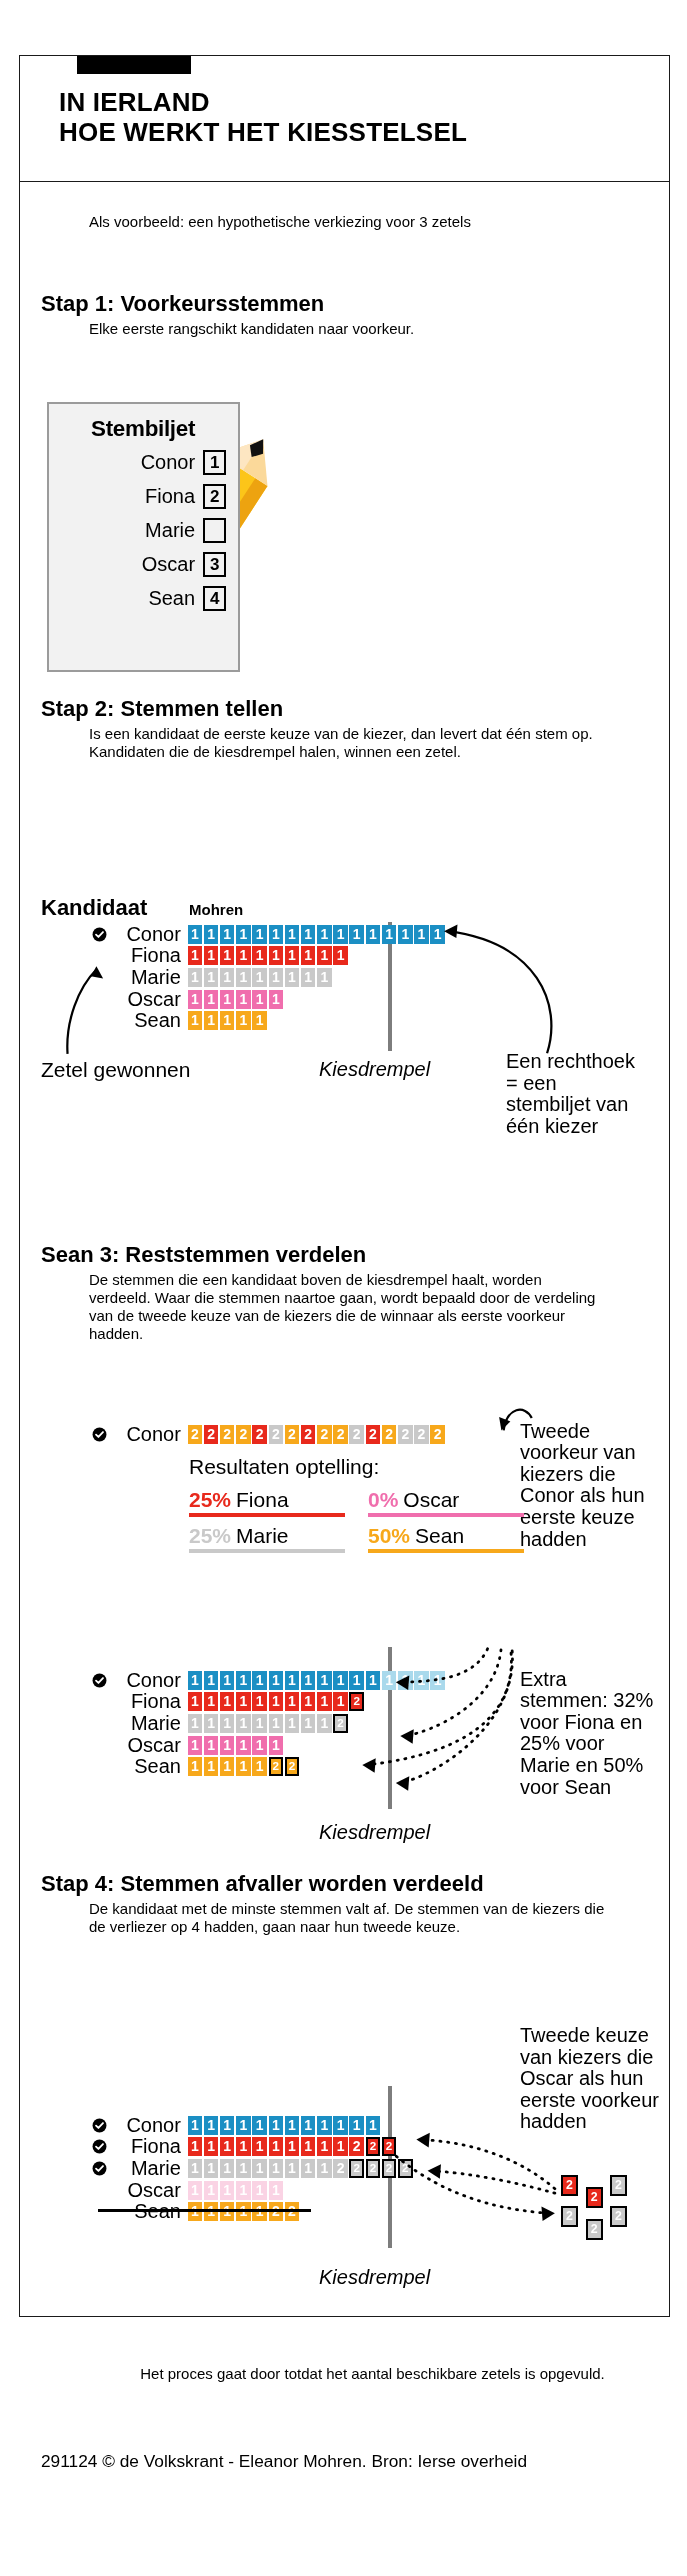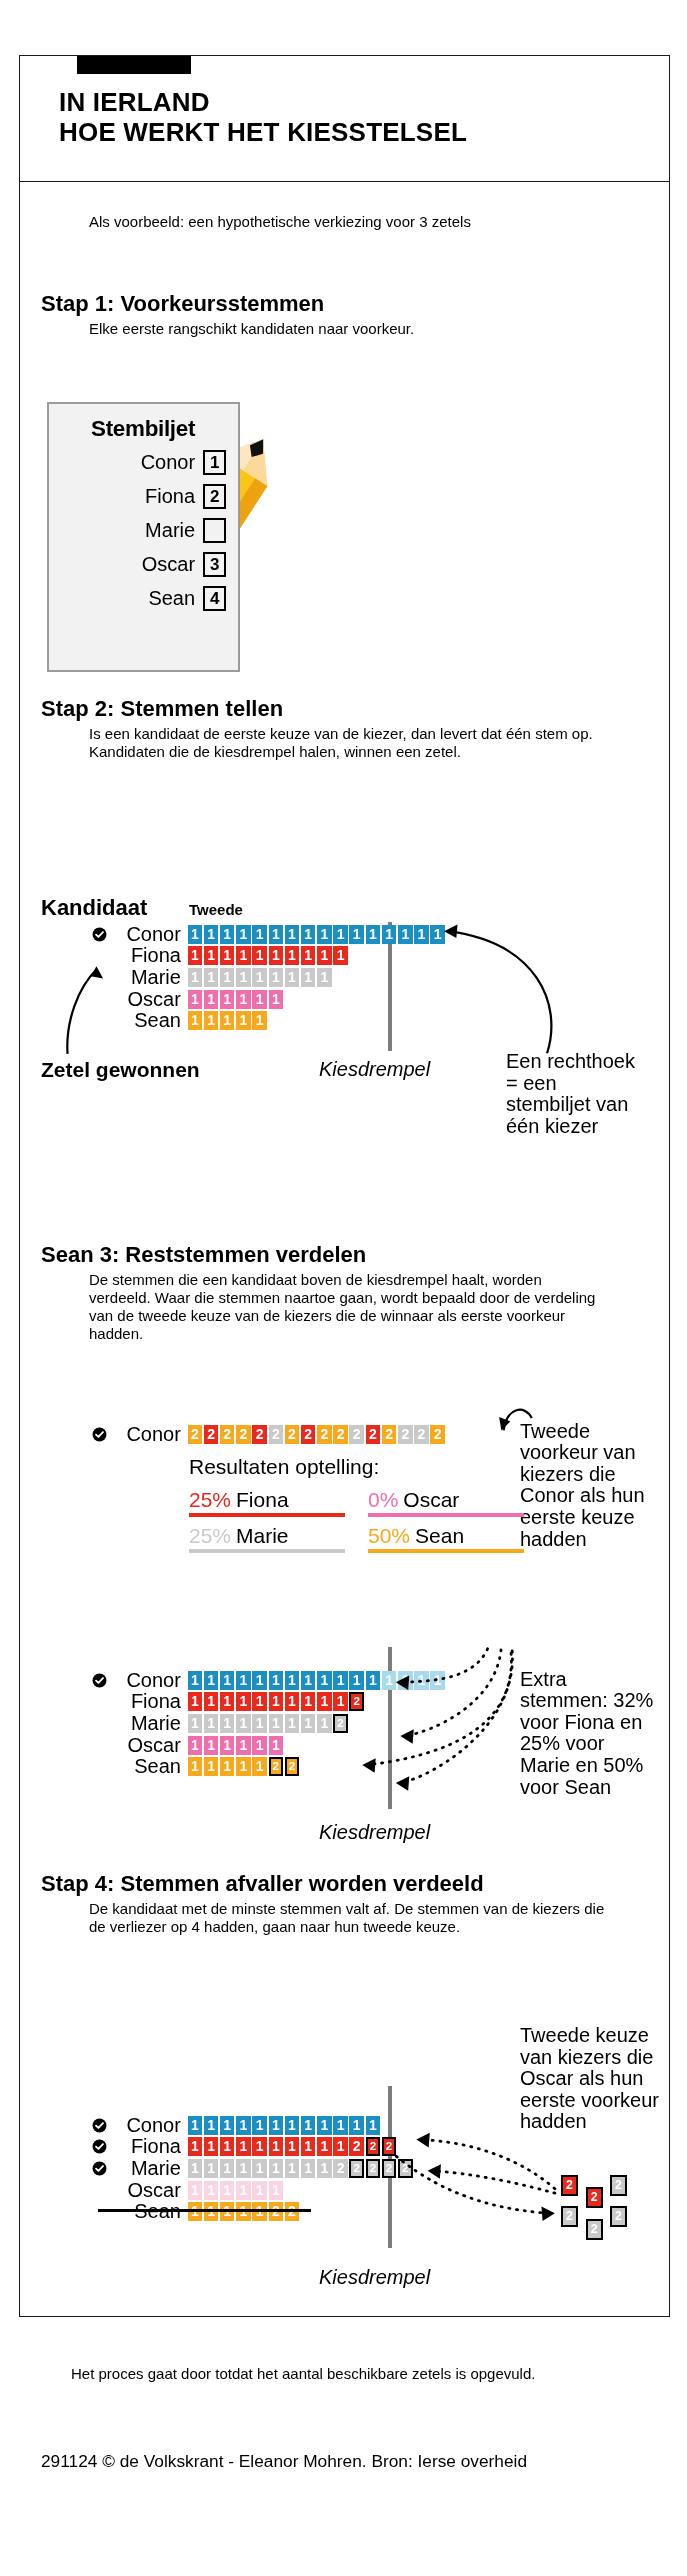--- a/index.html
+++ b/index.html
@@ -154,28 +154,28 @@
     line-height:1.08;
   }
   .strike{
     position:absolute;
     height:3.4px;background:#000;
   }
   .res-title{font-size:21px;}
   .res-grid{display:flex;flex-wrap:wrap;width:358px;}
   .res-item{width:179px;margin-bottom:6.7px;}
   .res-line{display:flex;align-items:baseline;font-size:21px;}
-  .res-pct{font-weight:normal;margin-right:5px;}
+  .res-pct{font-weight:bold;margin-right:5px;}
   .res-bar{height:3.9px;width:156px;margin-top:1.1px;}
   .pct-red{color:#e8291c;} .bar-red{background:#e8291c;}
   .pct-gray{color:#c9c9c9;} .bar-gray{background:#c9c9c9;}
   .pct-pink{color:#f06ead;} .bar-pink{background:#f06ead;}
   .pct-orange{color:#f7a81b;} .bar-orange{background:#f7a81b;}
 
-  .footer-note{position:absolute;left:23px;top:2365px;width:571px;}
+  .footer-note{position:absolute;left:39px;top:2365px;width:571px;text-align:center;}
   .credit{position:absolute;left:41px;top:2451px;font-size:17.3px;}
   svg{display:block;overflow:visible;}
   .floatgrp{position:absolute;}
   .fcell{
     position:absolute;
     width:17px;height:21px;
     border:2.8px solid #000;
     box-sizing:border-box;
     color:#fff;font-weight:bold;font-size:12.3px;
     line-height:17px;text-align:center;
@@ -243,21 +243,21 @@
     </div>
   </div>
 
   <div class="step-block" style="top:696px;">
     <div class="step-head">Stap 2: Stemmen tellen</div>
     <div class="body-text">Is een kandidaat de eerste keuze van de kiezer, dan levert dat één stem op. Kandidaten die de kiesdrempel halen, winnen een zetel.</div>
   </div>
 
   <div class="votes-block" style="top:895px;">
     <div style="position:absolute;left:41px;top:0;font-size:22px;font-weight:bold;">Kandidaat</div>
-    <div style="position:absolute;left:189px;top:5.6px;font-size:15px;font-weight:bold;">Tweede</div>
+    <div style="position:absolute;left:189px;top:5.6px;font-size:15px;font-weight:bold;">Mohren</div>
     <div class="threshold" style="left:388px;top:27px;height:129px;"></div>
     <div id="s2rows" style="position:absolute;left:19.6px;top:29px;">
         <div class="vrow">
           <div class="vlabel" style=""><svg class="chk" viewBox="0 0 28 28" width="15" height="15">
               <circle cx="14" cy="14" r="13" fill="#000"></circle>
               <path d="M7.5 14.2 L12 18.5 L20.5 9.5" stroke="#fff" stroke-width="3.4" fill="none" stroke-linecap="round" stroke-linejoin="round"></path>
             </svg><span>Conor</span></div>
           <div class="cells">
             <div class="cell" style="background:#1b8fc4">1</div>
             <div class="cell" style="background:#1b8fc4">1</div>
@@ -322,21 +322,21 @@
           <div class="cells">
             <div class="cell" style="background:#f7a81b">1</div>
             <div class="cell" style="background:#f7a81b">1</div>
             <div class="cell" style="background:#f7a81b">1</div>
             <div class="cell" style="background:#f7a81b">1</div>
             <div class="cell" style="background:#f7a81b">1</div>
           </div>
         </div>
       </div>
     <div class="kies-label" style="left:319px;top:163px;">Kiesdrempel</div>
-    <div style="position:absolute;left:41px;top:163px;font-size:21px;font-weight:bold;">Zetel gewonnen</div>
+    <div style="position:absolute;left:41px;top:163px;font-size:21px;font-weight:normal;">Zetel gewonnen</div>
     <svg style="position:absolute;left:62px;top:42px;" width="50" height="120" viewBox="0 0 90 215">
       <path d="M10 210 C 6 150, 30 90, 62 58" stroke="#000" stroke-width="4" fill="none"></path>
       <polygon points="62,52 74,74 52,70" fill="#000"></polygon>
     </svg>
     <div class="side-note" style="left:506px;top:156px;width:140px;">
       <span>Een rechthoek = een stembiljet van één kiezer</span>
     </div>
     <svg style="position:absolute;left:425px;top:25px;" width="140" height="140" viewBox="0 0 250 250">
       <path d="M218 238 C 246 150, 200 40, 40 20" stroke="#000" stroke-width="4" fill="none"></path>
       <polygon points="34,20 58,8 56,32" fill="#000"></polygon>

